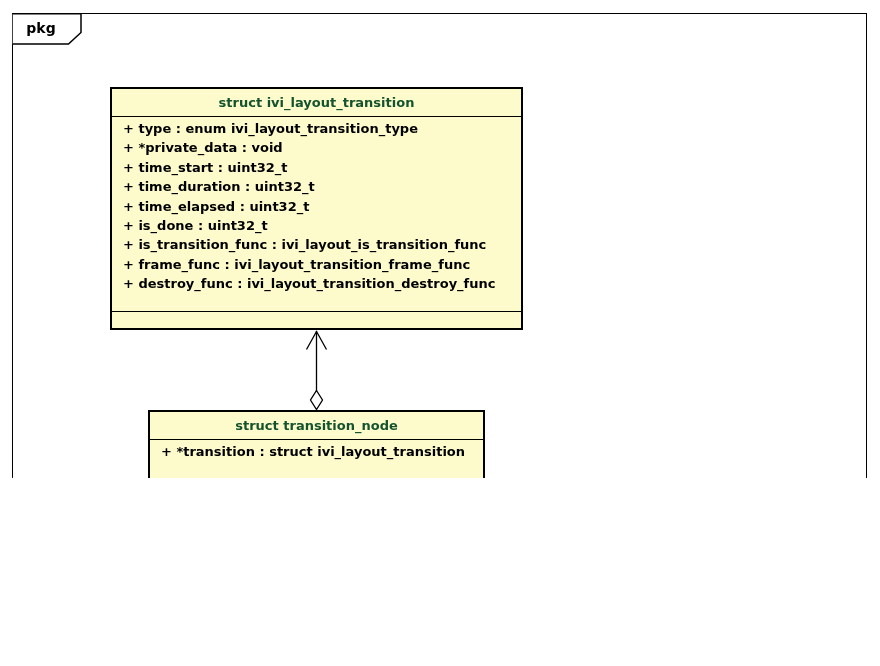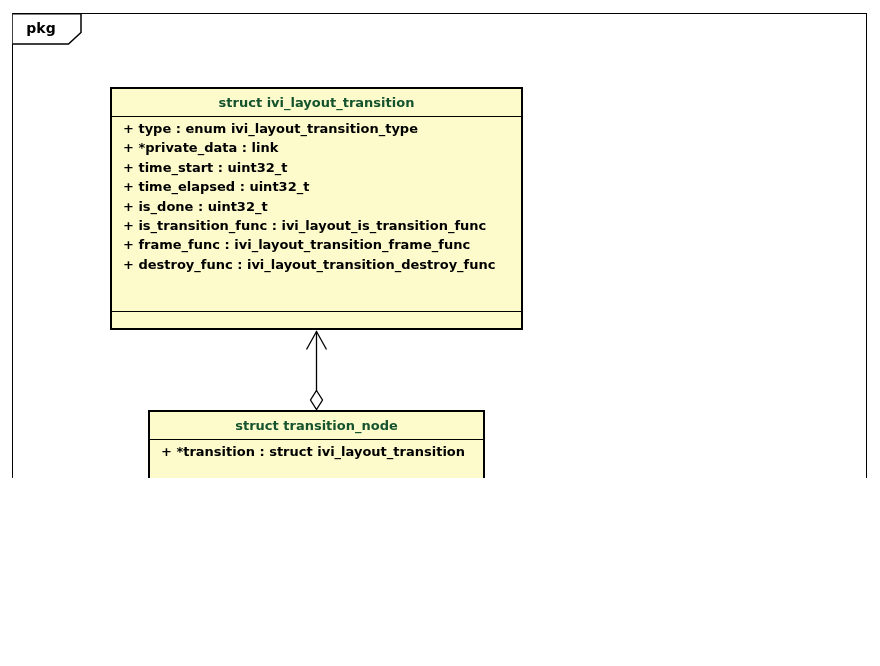--- a/index.html
+++ b/index.html
@@ -95,22 +95,23 @@
 
   <svg class="pkg-tab" width="72" height="32" viewBox="0 0 72 32">
     <path d="M 0.75,0.75 L 69,0.75 L 69,19.5 L 56.5,31 L 0.75,31" fill="#FFFFFF" stroke="#000000" stroke-width="1.5"></path>
   </svg>
   <div class="pkg-tab-label">pkg</div>
 
   <div class="class-node node-0">
     <div class="class-title">struct ivi_layout_transition</div>
     <div class="attributes">
       <div class="attribute-row">+ type : enum ivi_layout_transition_type</div>
-      <div class="attribute-row">+ *private_data : link</div>
+      <div class="attribute-row">+ *private_data : void</div>
       <div class="attribute-row">+ time_start : uint32_t</div>
+      <div class="attribute-row">+ time_duration : uint32_t</div>
       <div class="attribute-row">+ time_elapsed : uint32_t</div>
       <div class="attribute-row">+ is_done : uint32_t</div>
       <div class="attribute-row">+ is_transition_func : ivi_layout_is_transition_func</div>
       <div class="attribute-row">+ frame_func : ivi_layout_transition_frame_func</div>
       <div class="attribute-row">+ destroy_func : ivi_layout_transition_destroy_func</div>
     </div>
     <div class="methods-compartment"></div>
   </div>
 
   <div class="class-node node-1">

